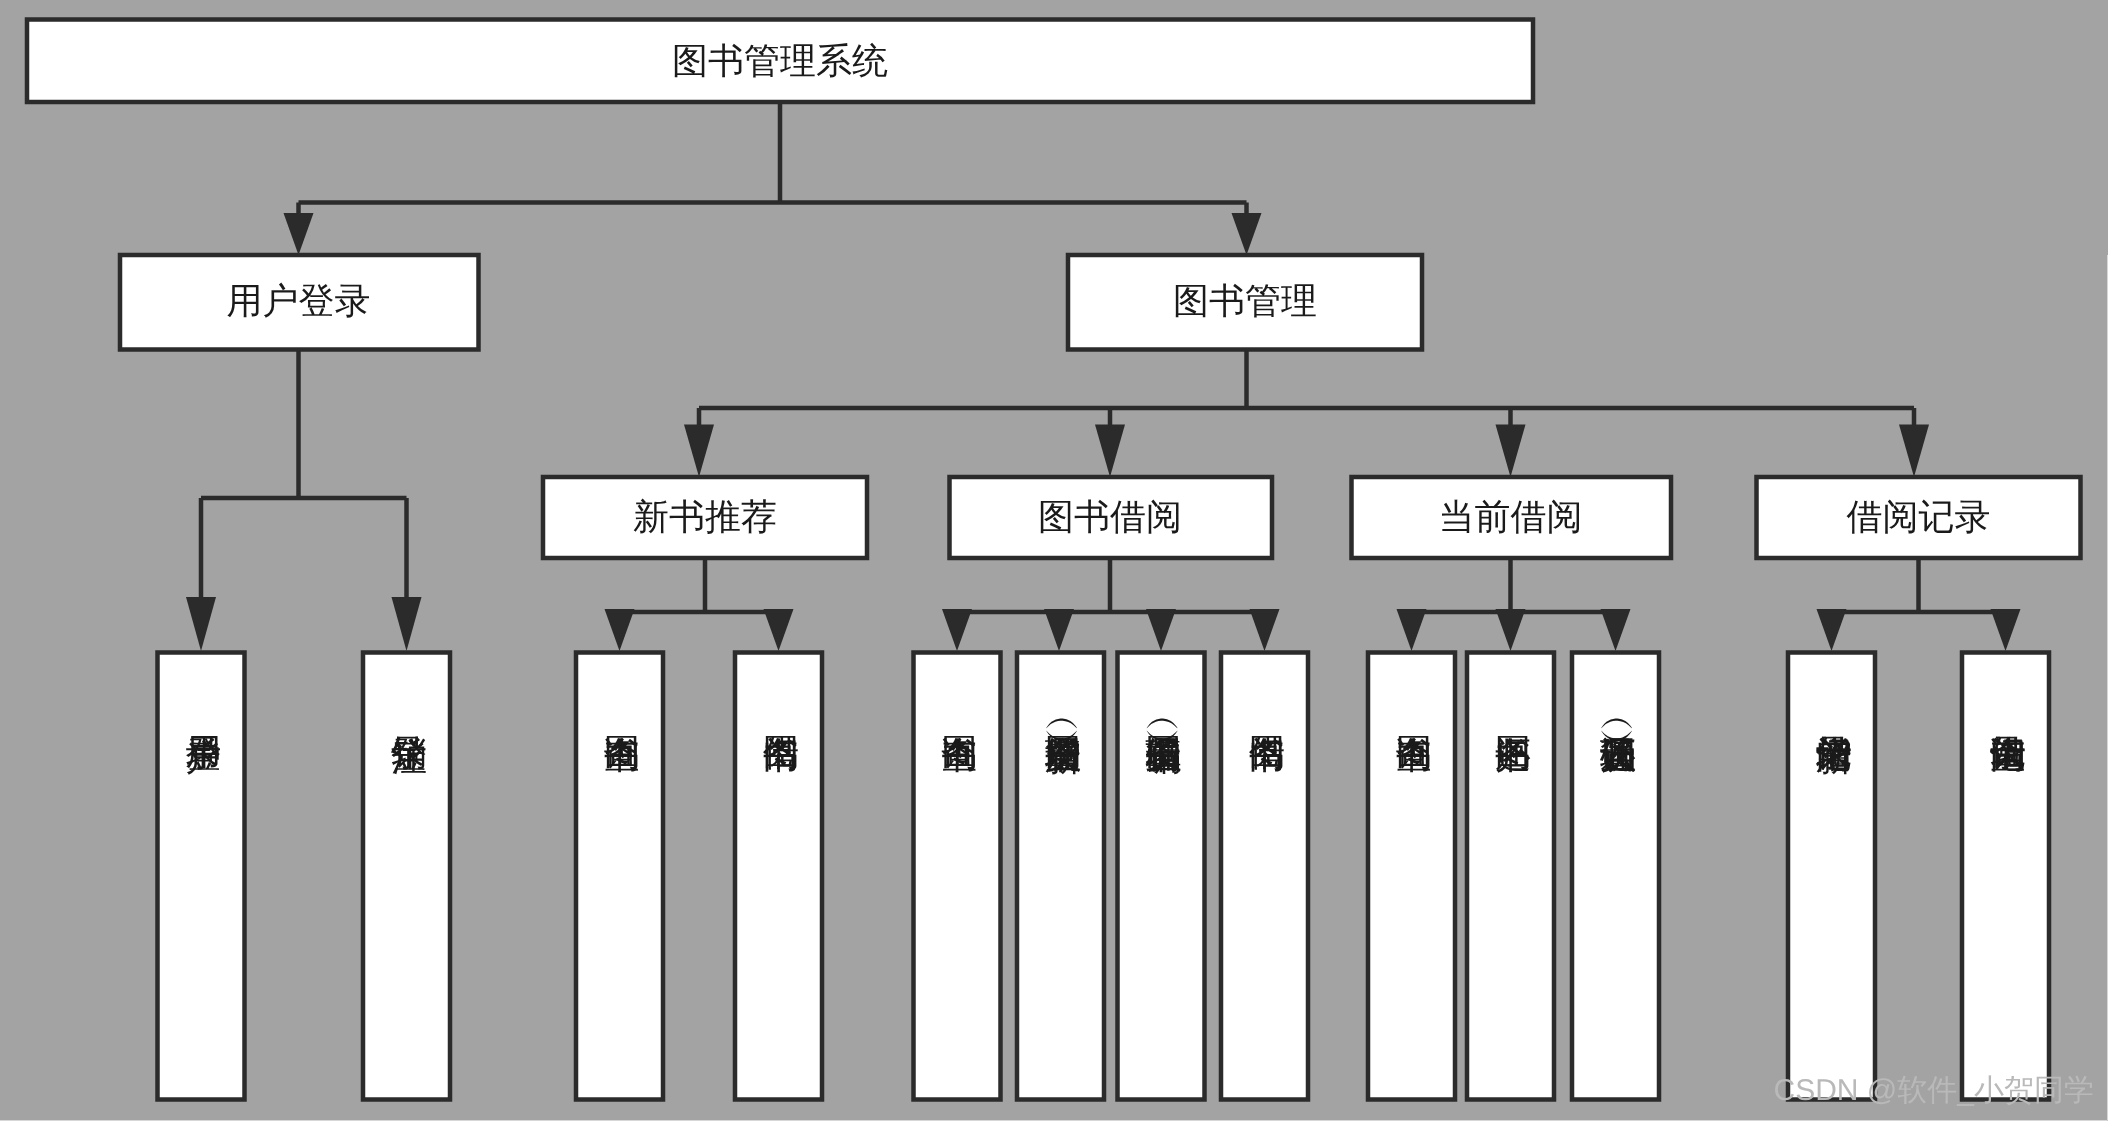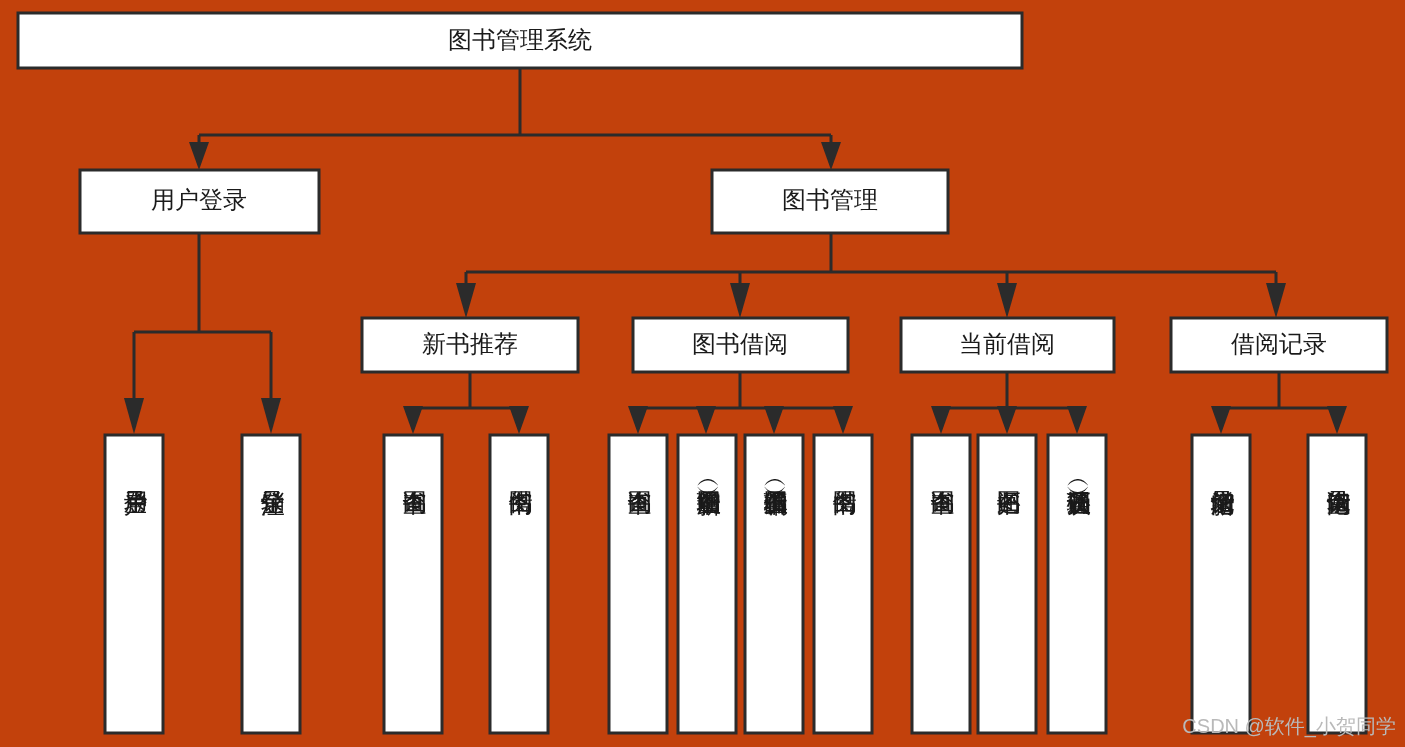--- a/index.html
+++ b/index.html
@@ -8,21 +8,21 @@
     padding: 0;
     background: #ffffff;
   }
   body {
     font-family: "Liberation Sans", "DejaVu Sans", sans-serif;
   }
   #diagram-root {
     position: relative;
     width: 1405px;
     height: 747px;
-    background: #c2410c;
+    background: #a3a3a3;
     overflow: hidden;
   }
   svg.diagram-canvas {
     position: absolute;
     left: 0;
     top: 0;
     width: 1405px;
     height: 747px;
     display: block;
   }

